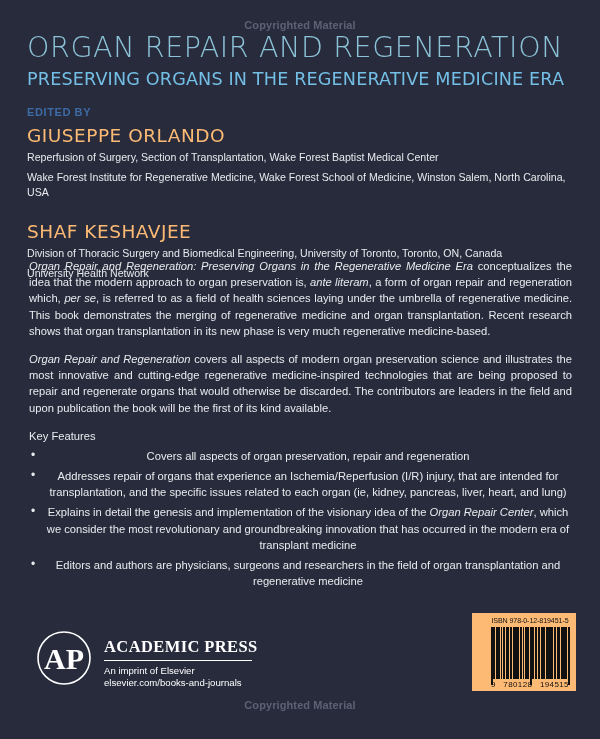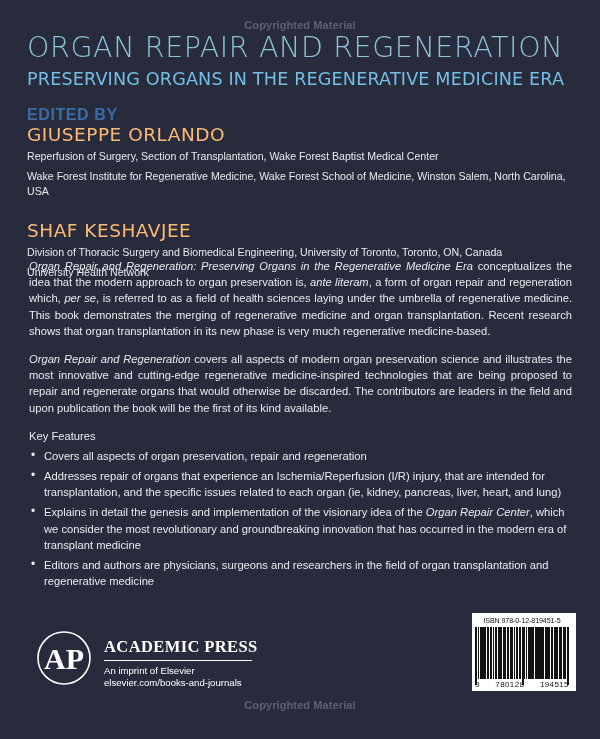--- a/index.html
+++ b/index.html
@@ -62,24 +62,24 @@
 
   
   .editors {
     position: absolute;
     left: 27px;
     top: 106px;
     right: 20px;
   }
   .edited-by {
     color: #3d6ba5;
-    font-size: 16px;
+    font-size: 11px;
     font-weight: bold;
     letter-spacing: 0.6px;
-    margin-bottom: 0;
+    margin-bottom: 7px;
   }
   .editor-name {
     color: #fdba74;
     font-size: 18.5px;
     font-weight: 400;
     letter-spacing: 0.5px;
     font-family: "DejaVu Sans", sans-serif;
     margin-bottom: 4px;
   }
   .editor-name.second { margin-top: 21px; }
@@ -109,20 +109,21 @@
   .key-features-label {
     color: #e9eaee;
     font-size: 11.2px;
     line-height: 1.445;
     margin: 4px 0 4px 0;
   }
   ul.features {
     list-style: none;
     margin: 0;
     padding: 0;
+    text-align: center;
   }
   ul.features li {
     position: relative;
     color: #e9eaee;
     font-size: 11.2px;
     line-height: 1.445;
     padding-left: 15px;
     margin-bottom: 4px;
   }
   ul.features li::before {
@@ -184,22 +185,22 @@
     font-size: 9.6px;
     line-height: 1.32;
   }
 
   
   .barcode-box {
     position: absolute;
     left: 472px;
     top: 613px;
     width: 104px;
-    background: #ffffff;
-    padding: 4px 4px 2px 0;
+    background: #fdba74;
+    padding: 4px 4px 2px 16px;
     box-sizing: border-box;
   }
   .isbn-text {
     color: #111111;
     font-size: 7.1px;
     text-align: center;
     font-family: "Liberation Sans", sans-serif;
     letter-spacing: -0.1px;
     margin-bottom: 2px;
     white-space: nowrap;

